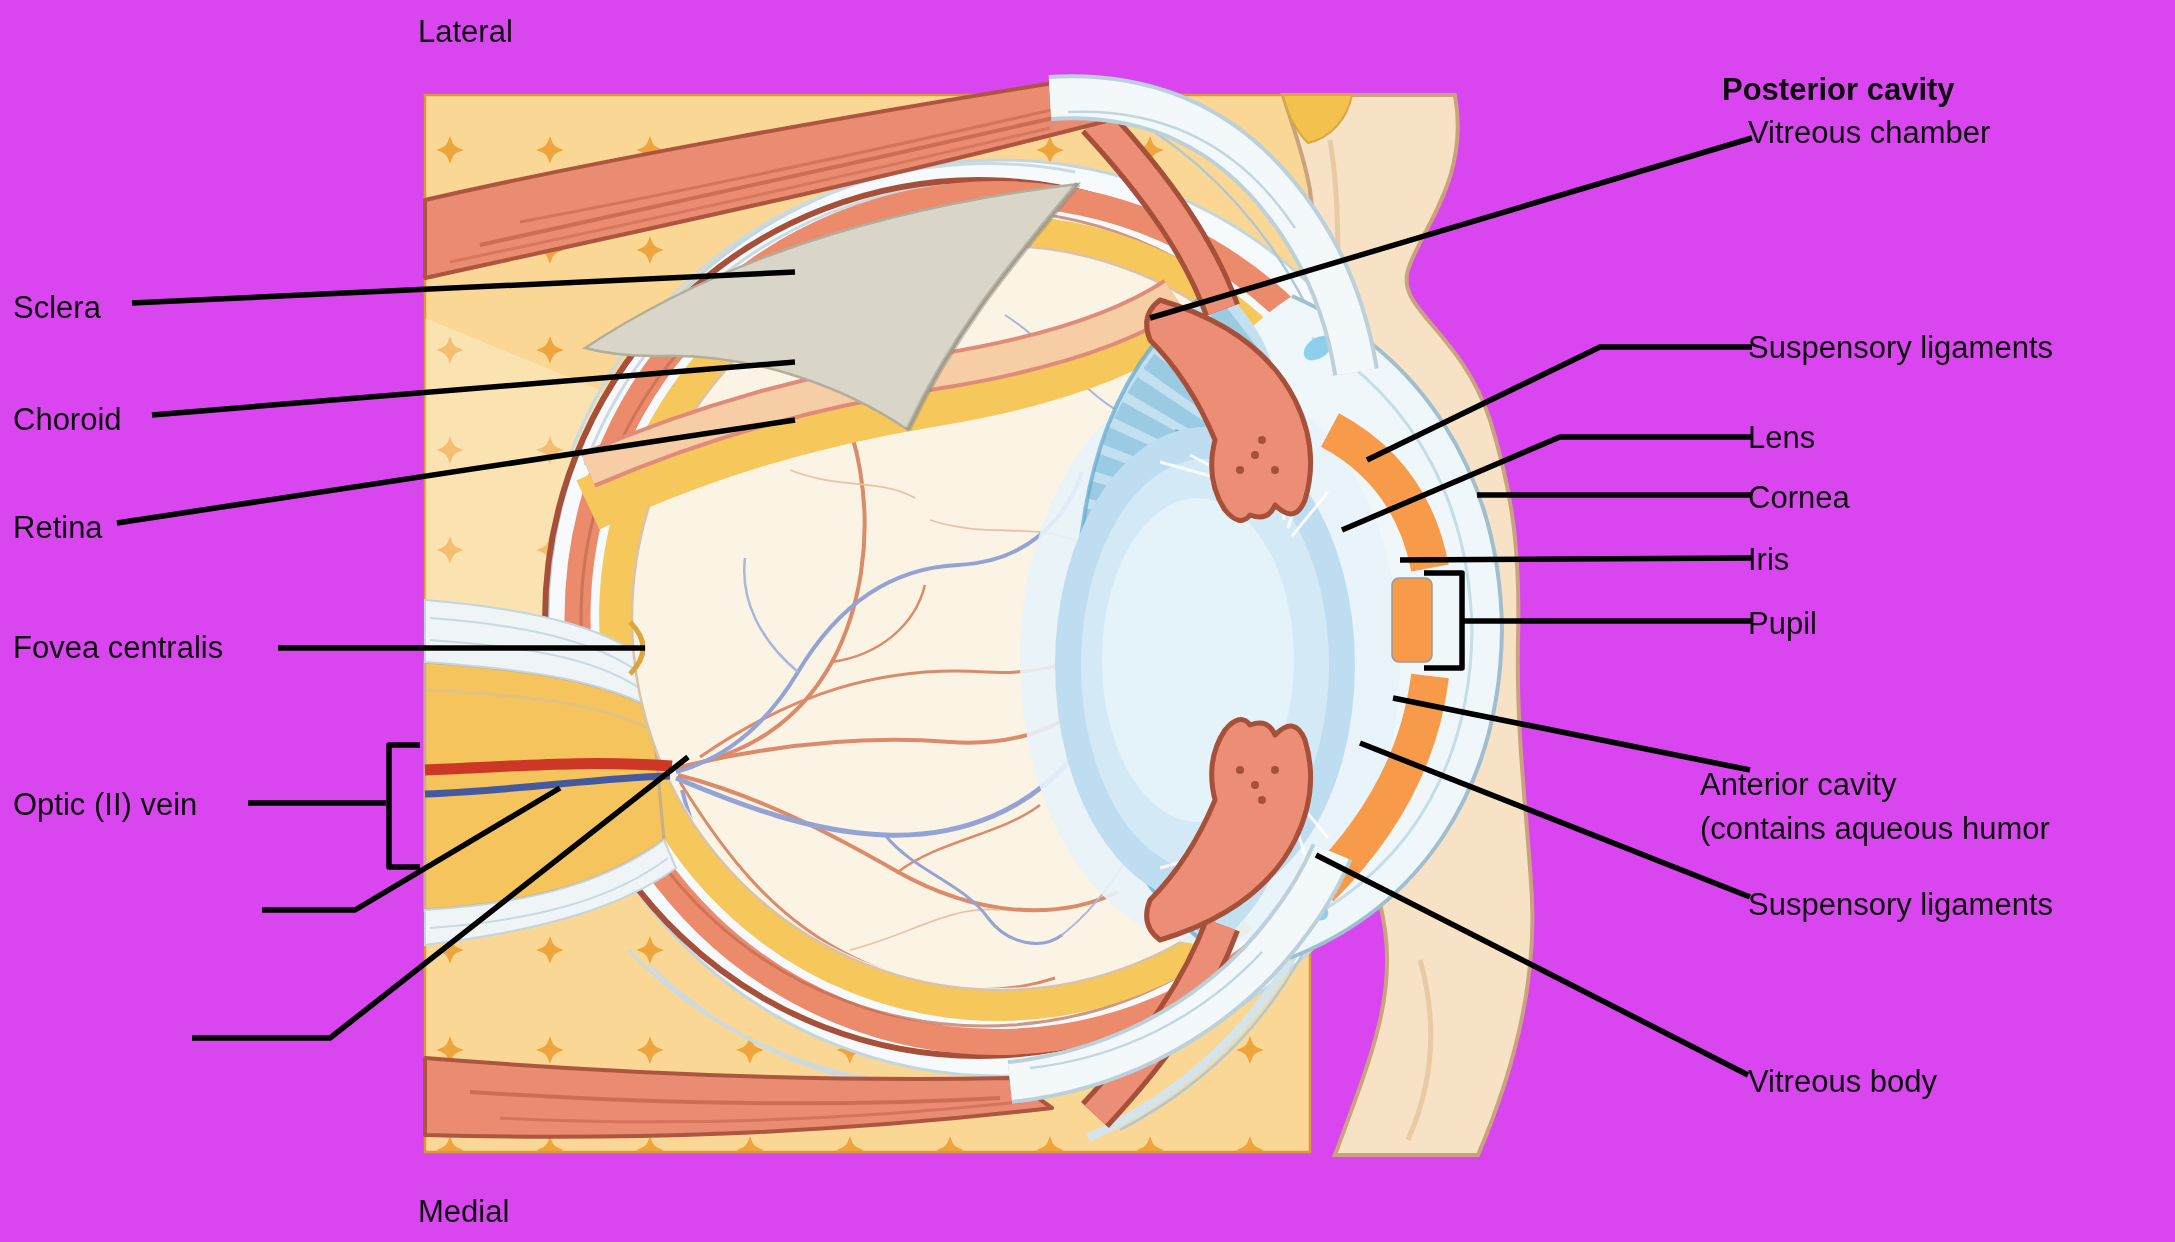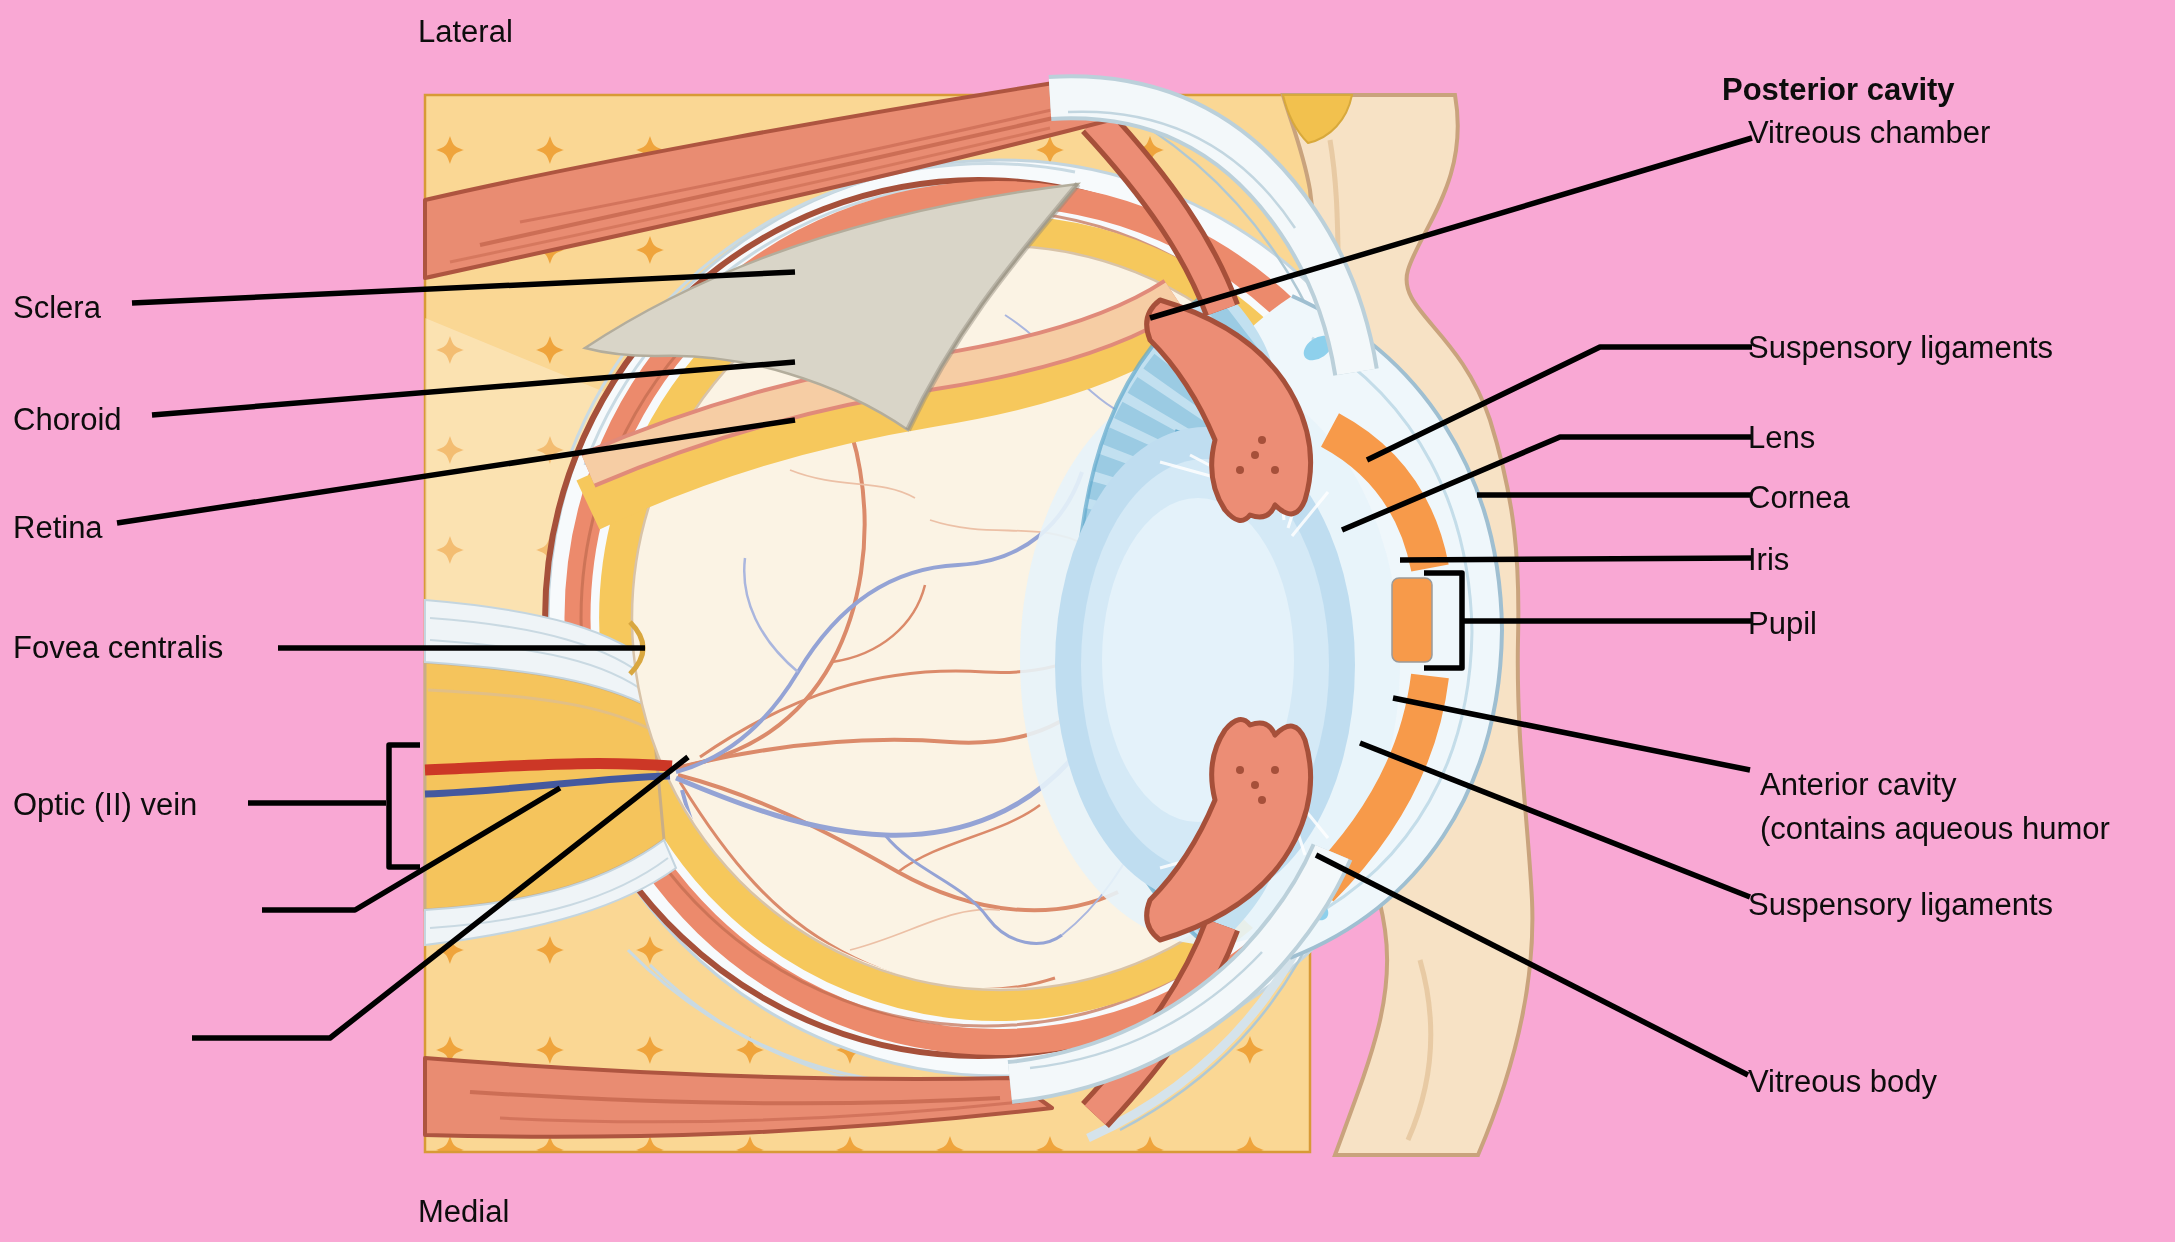--- a/index.html
+++ b/index.html
@@ -1,16 +1,16 @@
 <!DOCTYPE html>
 <html><head>
 <meta charset="utf-8">
 <style>
   html,body{margin:0;padding:0;background:#ffffff;}
-  #stage{position:relative;width:2175px;height:1242px;background:#f9a8d4;overflow:hidden;
+  #stage{position:relative;width:2175px;height:1242px;background:#d946ef;overflow:hidden;
          font-family:"Liberation Sans", sans-serif;}
   #art{position:absolute;left:0;top:0;}
   .lbl{position:absolute;font:31px/40px "Liberation Sans", sans-serif;color:#0d0d0d;white-space:nowrap;}
   .lbl span{display:block;line-height:44px;}
   .bold{font-weight:bold;text-align:center;}
 </style>
 </head>
 <body>
 
 <div id="stage">
@@ -246,20 +246,20 @@
   <div class="lbl" style="left:13px;top:628px">Fovea centralis</div>
   <div class="lbl" style="left:13px;top:785px">Optic (II) vein</div>
 
   <div class="lbl bold" style="left:1722px;top:70px">Posterior cavity</div>
   <div class="lbl" style="left:1748px;top:113px">Vitreous chamber</div>
   <div class="lbl" style="left:1748px;top:328px">Suspensory ligaments</div>
   <div class="lbl" style="left:1748px;top:418px">Lens</div>
   <div class="lbl" style="left:1748px;top:478px">Cornea</div>
   <div class="lbl" style="left:1748px;top:540px">Iris</div>
   <div class="lbl" style="left:1748px;top:604px">Pupil</div>
-  <div class="lbl" style="left:1760px;top:763px">
+  <div class="lbl" style="left:1700px;top:763px">
     <span>Anterior cavity</span>
     <span>(contains aqueous humor</span>
   </div>
   <div class="lbl" style="left:1748px;top:885px">Suspensory ligaments</div>
   <div class="lbl" style="left:1748px;top:1062px">Vitreous body</div>
 
 </div>
 
 </body></html>

